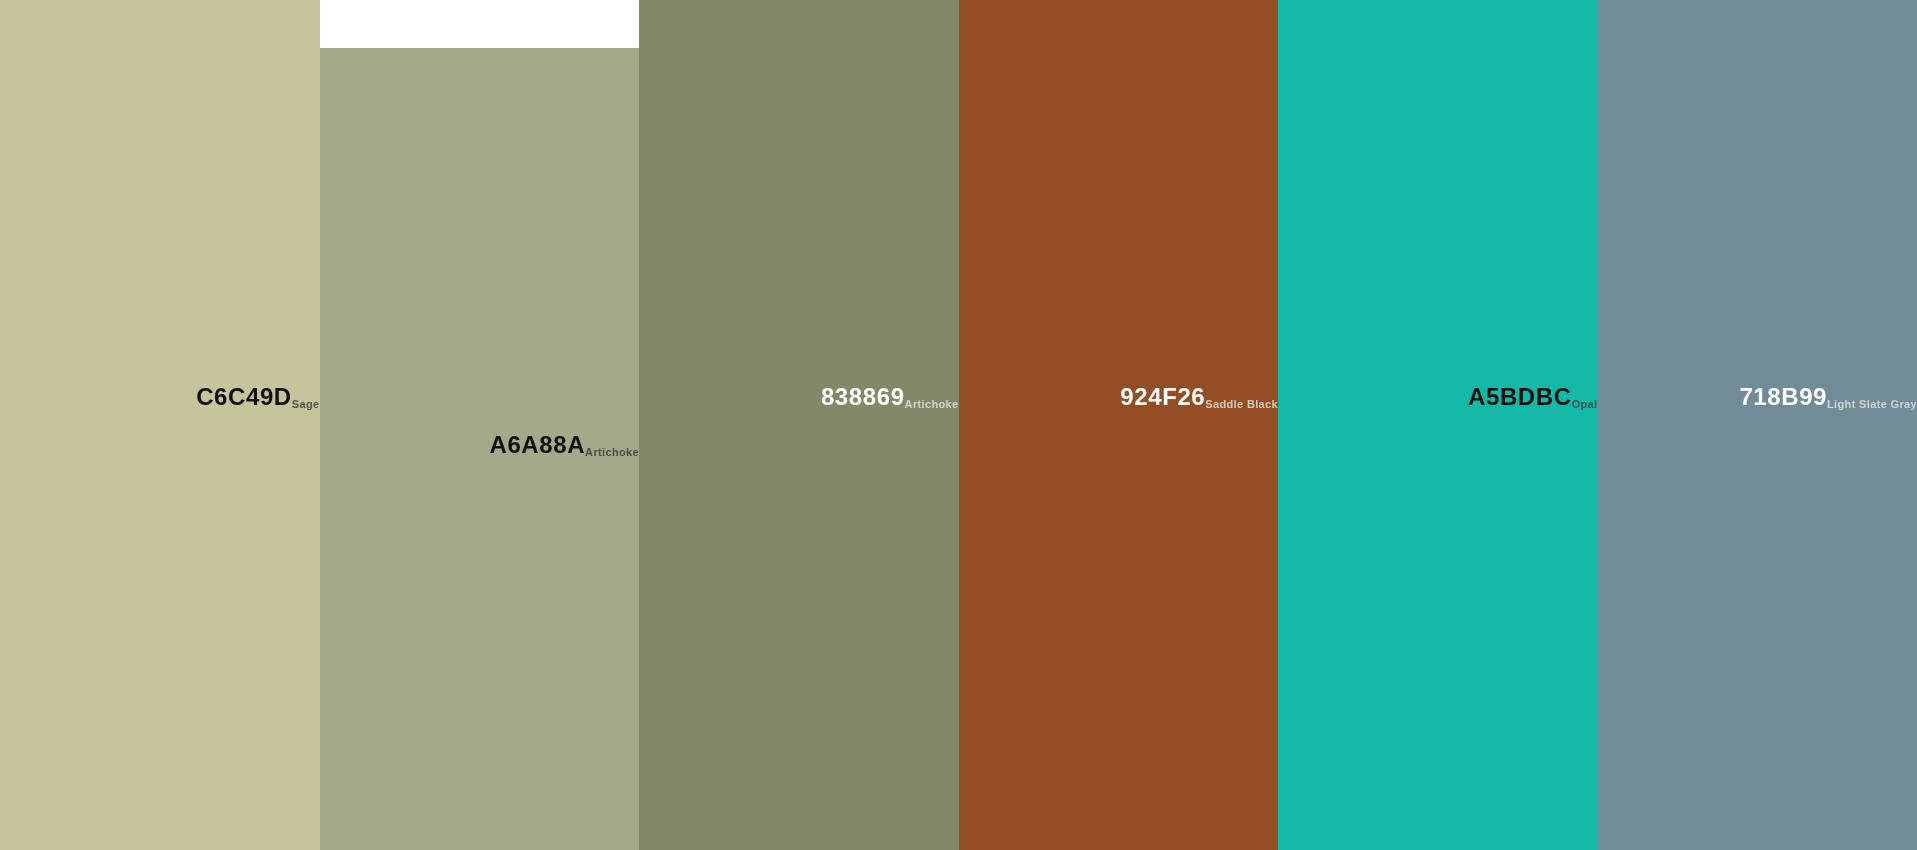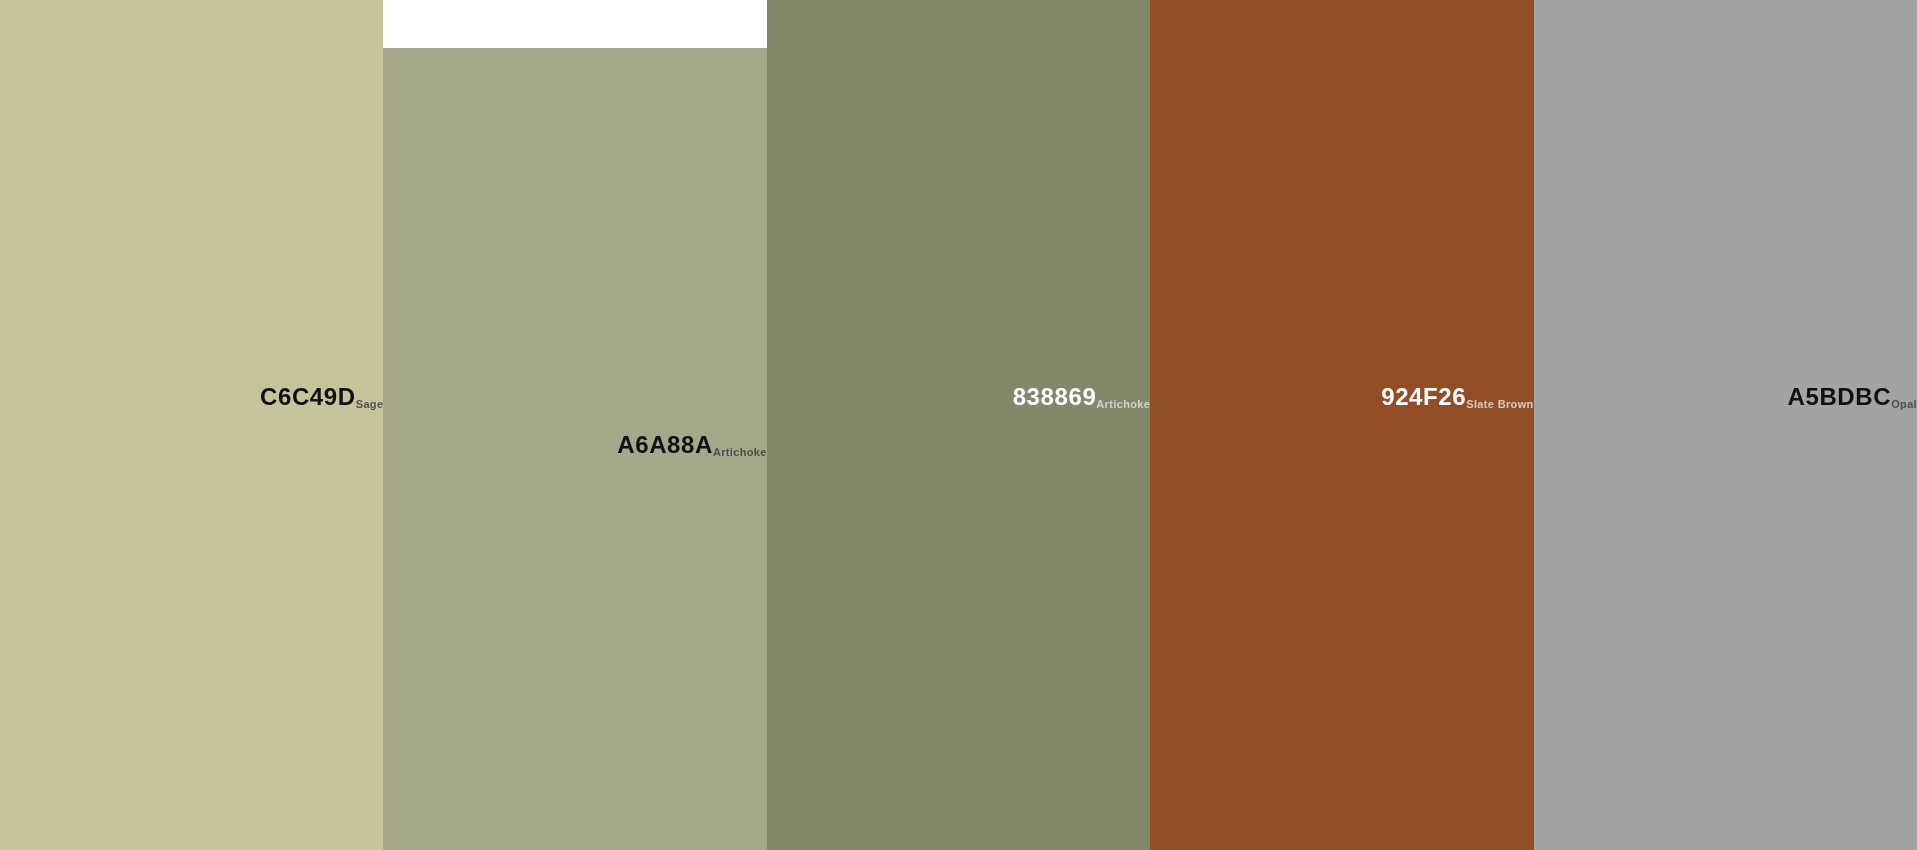--- a/index.html
+++ b/index.html
@@ -72,19 +72,23 @@
     <div class="swatch tone-dark" style="background-color: rgb(166, 168, 138); margin-top: 48px;">
       <span class="swatch-hex">A6A88A</span>
       <span class="swatch-name">Artichoke</span>
     </div>
     <div class="swatch tone-light" style="background-color: rgb(131, 136, 105);">
       <span class="swatch-hex">838869</span>
       <span class="swatch-name">Artichoke</span>
     </div>
     <div class="swatch tone-light" style="background-color: rgb(146, 79, 38);">
       <span class="swatch-hex">924F26</span>
-      <span class="swatch-name">Slate Brown</span>
+      <span class="swatch-name">Saddle Black</span>
     </div>
-    <div class="swatch tone-dark" style="background-color: #a3a3a3;">
+    <div class="swatch tone-dark" style="background-color: #14b8a6;">
       <span class="swatch-hex">A5BDBC</span>
       <span class="swatch-name">Opal</span>
+    </div>
+    <div class="swatch tone-light" style="background-color: rgb(113, 139, 153);">
+      <span class="swatch-hex">718B99</span>
+      <span class="swatch-name">Light Slate Gray</span>
     </div>
   </div>
 
 </body></html>

